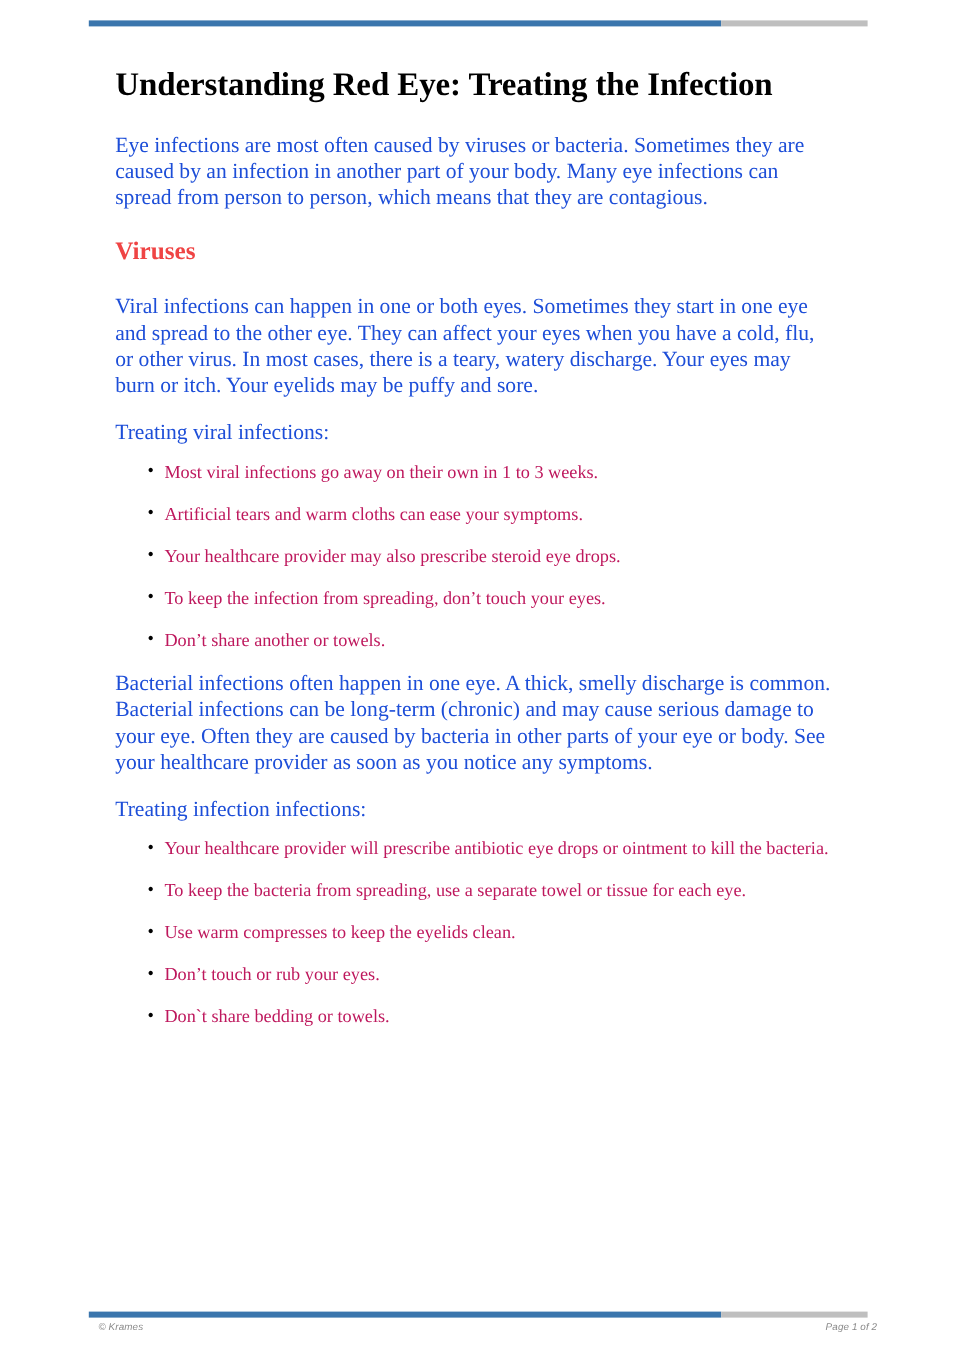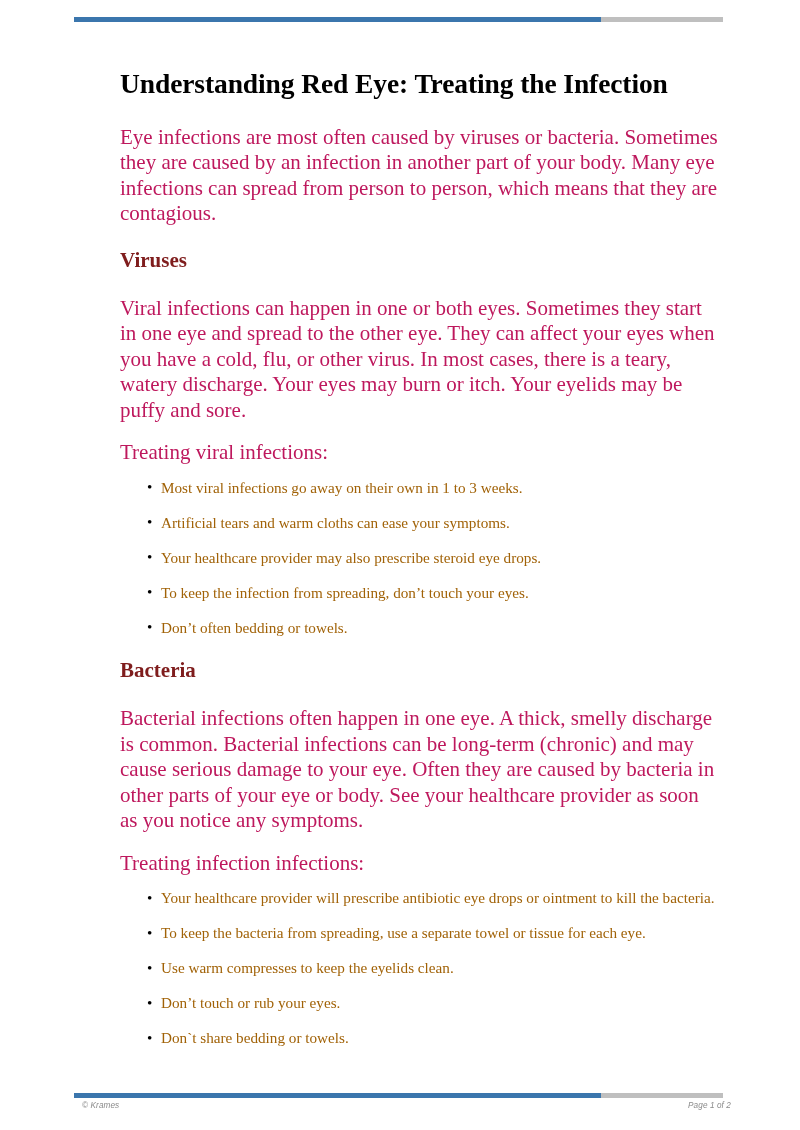--- a/index.html
+++ b/index.html
@@ -44,72 +44,71 @@
   }
   .rule-gray {
     background: #bfbfbf;
     height: 100%;
     flex: 1 1 auto;
   }
 
   
   .content {
     position: absolute;
-    left: 120px;
+    left: 96px;
     top: 52px;
     width: 600px;
-    margin-top: 14px;
   }
 
   h1.doc-title {
     font-family: "Liberation Serif", "DejaVu Serif", serif;
     font-size: 27.5px;
     font-weight: bold;
     line-height: 1.33;
     letter-spacing: -0.1px;
     margin: 0 0 22px 0;
     color: #000;
   }
 
   p.intro,
   p.body-text,
   p.lead-in {
-    font-size: 21px;
+    font-size: 18px;
     line-height: 1.215;
     margin: 0 0 17px 0;
-    color: #be185d;
+    color: #1d4ed8;
     text-align: left;
   }
 
   p.lead-in {
     margin-bottom: 13px;
   }
 
   h2.section-title {
     font-family: "Liberation Serif", "DejaVu Serif", serif;
     font-size: 21px;
     font-weight: bold;
     line-height: 1.2;
     margin: 21px 0 23px 0;
-    color: #7f1d1d;
+    color: #ef4444;
   }
 
   ul.bullets {
     list-style: none;
     margin: 0 0 6px 0;
     padding: 0;
   }
 
   ul.bullets li {
     position: relative;
     font-size: 15.2px;
     line-height: 1.215;
     padding-left: 41px;
     margin-bottom: 16.5px;
-    color: #a16207;
+    color: #be185d;
   }
 
   ul.bullets li::before {
     content: "\2022";
     position: absolute;
     left: 27px;
     top: -0.5px;
     font-size: 15.2px;
     line-height: 1.215;
     color: #000;
@@ -153,24 +152,23 @@
 
     <p class="body-text">Viral infections can happen in one or both eyes. Sometimes they start in one eye and spread to the other eye. They can affect your eyes when you have a cold, flu, or other virus. In most cases, there is a teary, watery discharge. Your eyes may burn or itch. Your eyelids may be puffy and sore.</p>
 
     <p class="lead-in">Treating viral infections:</p>
 
     <ul class="bullets">
       <li>Most viral infections go away on their own in 1 to 3 weeks.</li>
       <li>Artificial tears and warm cloths can ease your symptoms.</li>
       <li>Your healthcare provider may also prescribe steroid eye drops.</li>
       <li>To keep the infection from spreading, don’t touch your eyes.</li>
-      <li>Don’t often bedding or towels.</li>
+      <li>Don’t share another or towels.</li>
     </ul>
 
-    <h2 class="section-title">Bacteria</h2>
 
     <p class="body-text">Bacterial infections often happen in one eye. A thick, smelly discharge is common. Bacterial infections can be long-term (chronic) and may cause serious damage to your eye. Often they are caused by bacteria in other parts of your eye or body. See your healthcare provider as soon as you notice any symptoms.</p>
 
     <p class="lead-in">Treating infection infections:</p>
 
     <ul class="bullets">
       <li>Your healthcare provider will prescribe antibiotic eye drops or ointment to kill the bacteria.</li>
       <li>To keep the bacteria from spreading, use a separate towel or tissue for each eye.</li>
       <li>Use warm compresses to keep the eyelids clean.</li>
       <li>Don’t touch or rub your eyes.</li>

